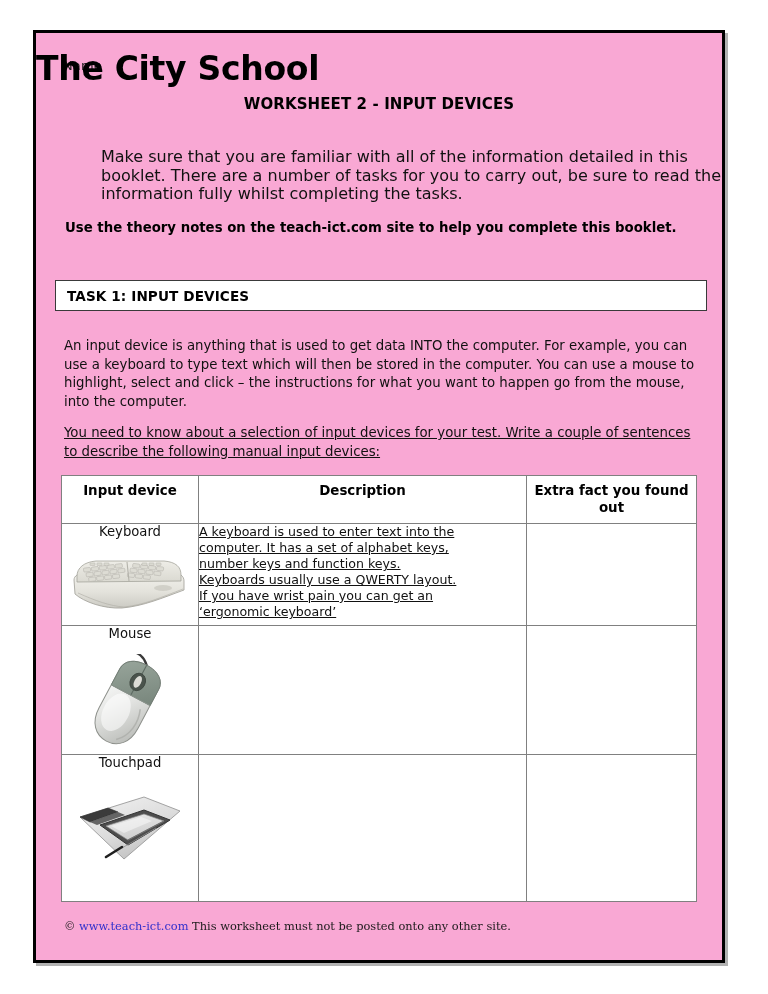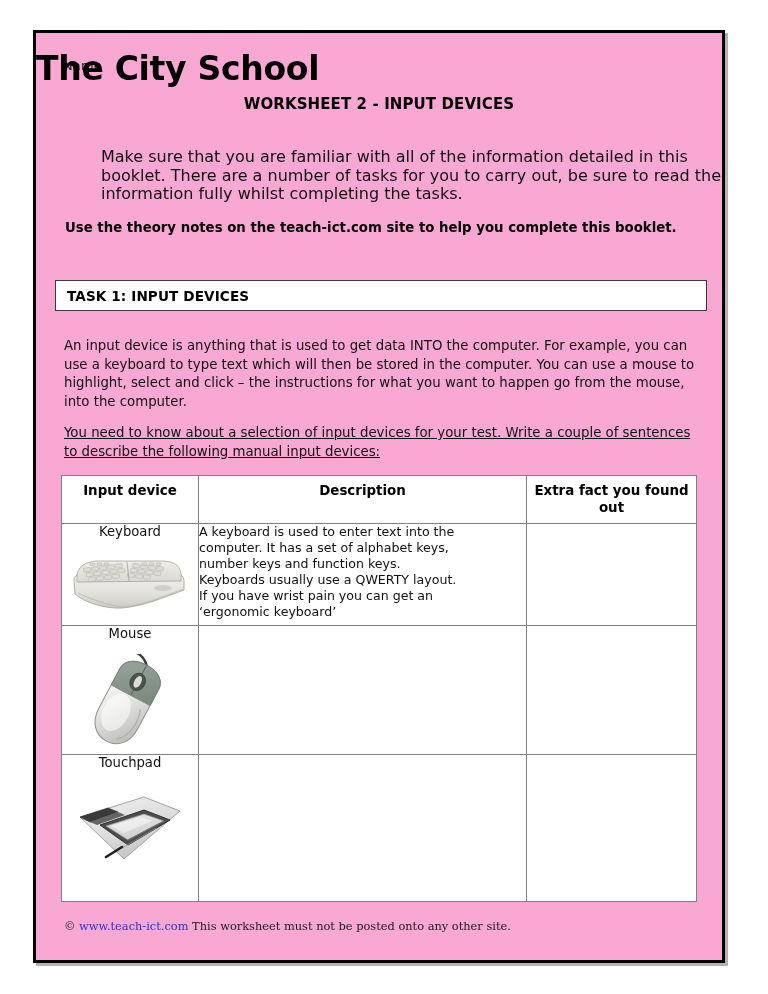--- a/index.html
+++ b/index.html
@@ -186,20 +186,21 @@
   }
   .cell-desc {
     padding: 6px 6px 4px 8px;
   }
   .desc-text {
     font-family: "DejaVu Sans", sans-serif;
     font-size: 12.6px;
     line-height: 16.1px;
     color: #111111;
     white-space: pre-line;
+    text-decoration: underline;
   }
   .cell-extra { padding: 4px; }
 
   
   .device-art {
     position: absolute;
     display: block;
   }
   .art-keyboard { left: 8px;  top: 26px; }
   .art-mouse    { left: 12px; top: 28px; }

